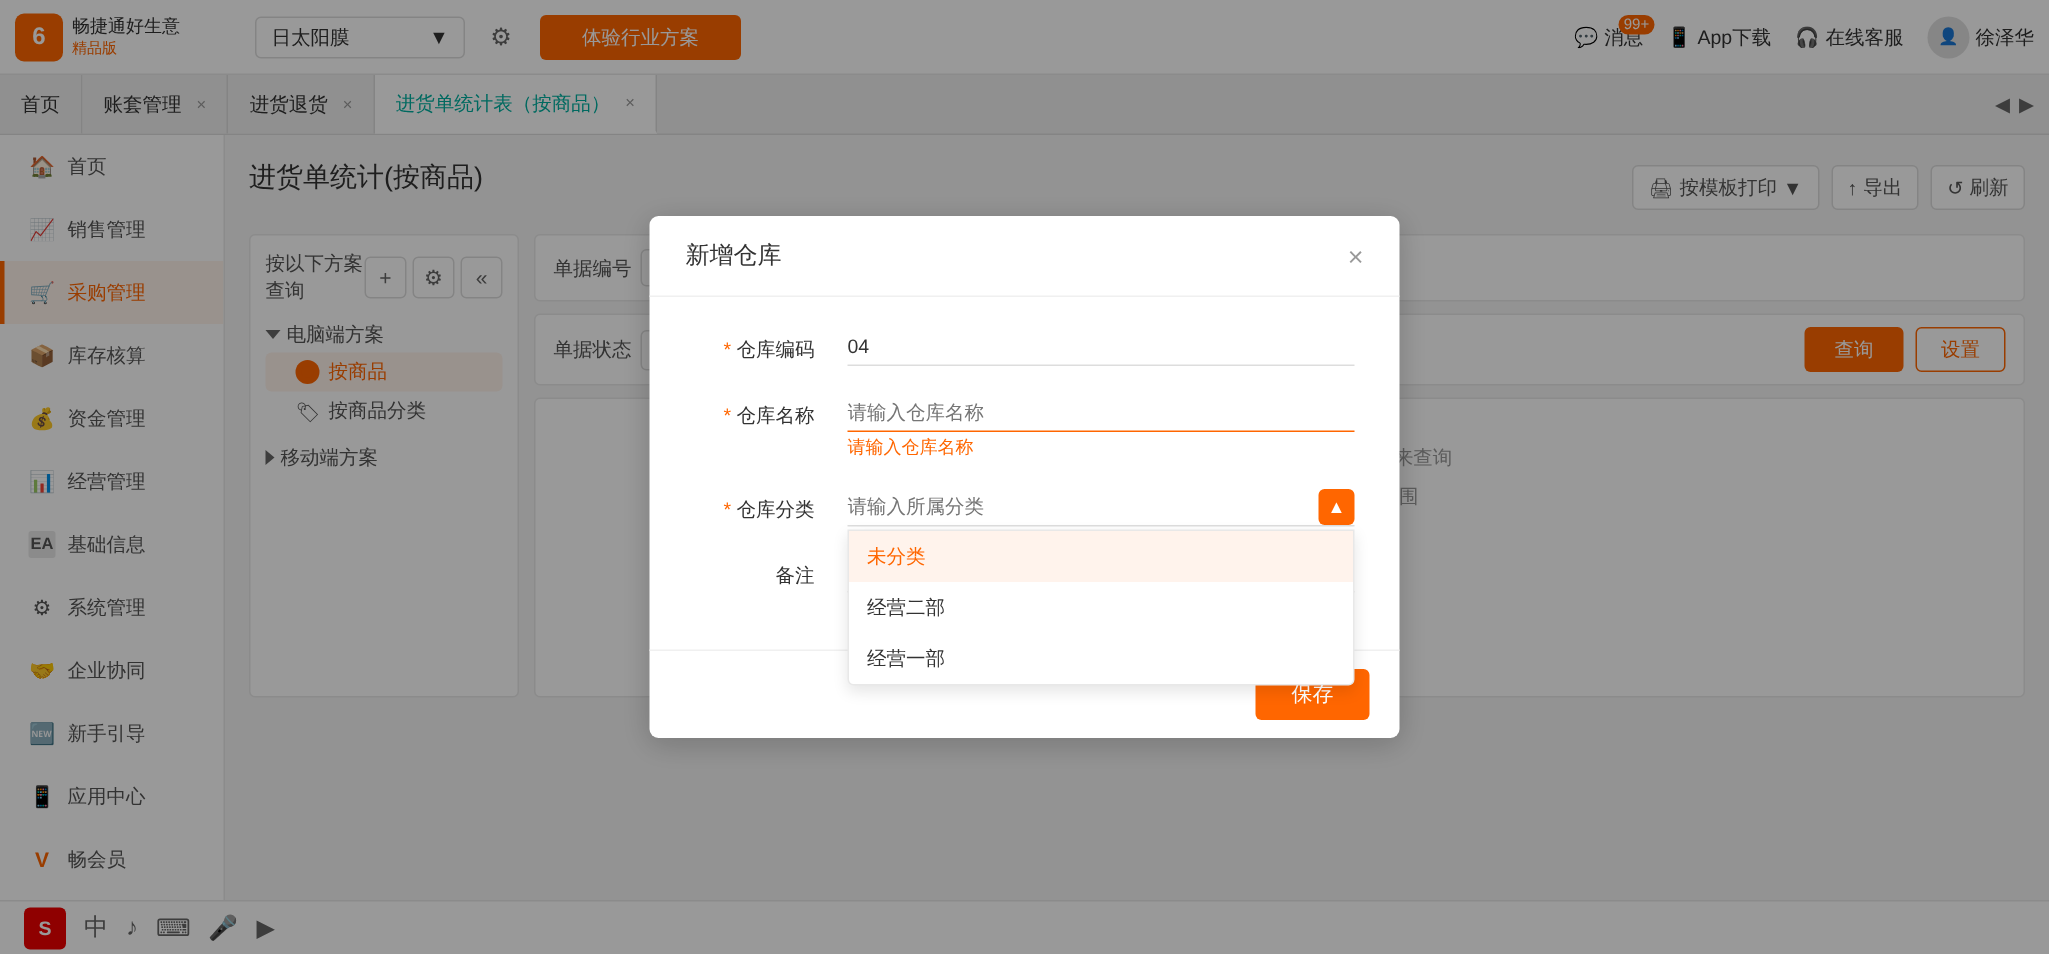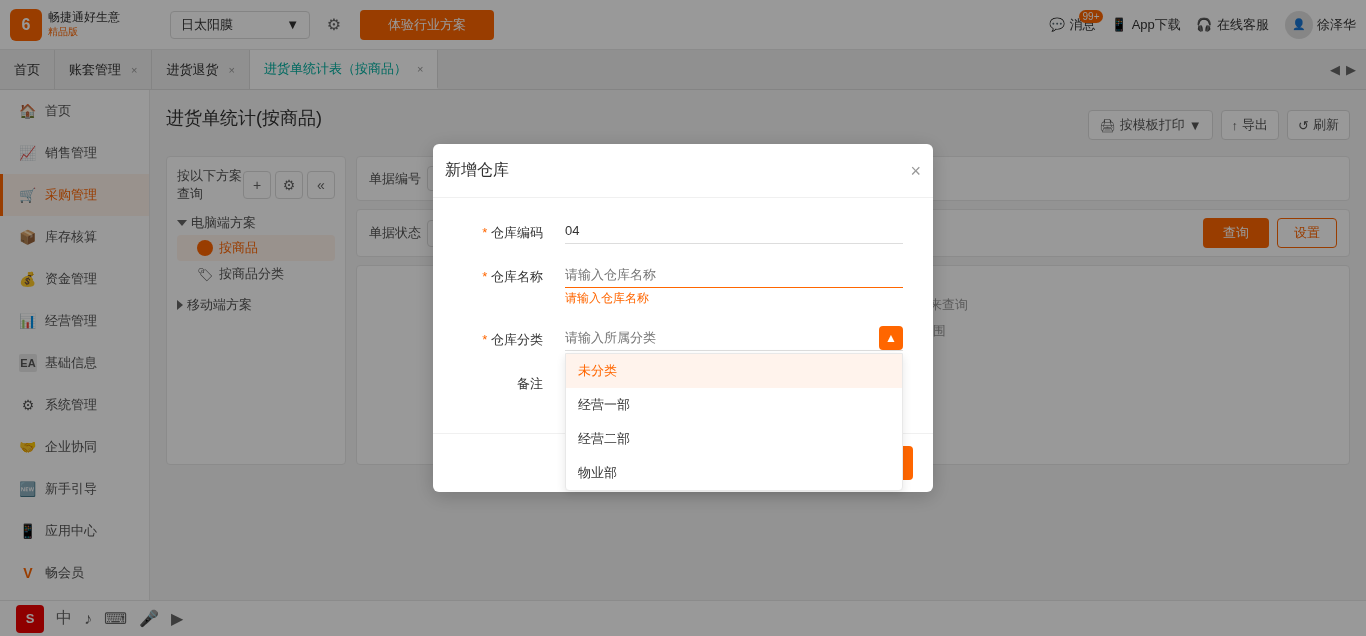--- a/index.html
+++ b/index.html
@@ -385,21 +385,21 @@
     .modal {
       background: #fff;
       border-radius: 6px;
       width: 500px;
       min-height: 320px;
       box-shadow: 0 4px 20px rgba(0,0,0,0.2);
       position: relative;
       padding: 0;
     }
     .modal-header {
-      padding: 16px 12px;
+      padding: 16px 24px;
       border-bottom: 1px solid #f0f0f0;
       display: flex;
       align-items: center;
       justify-content: space-between;
     }
     .modal-title {
       font-size: 16px;
       color: #333;
       font-weight: 500;
     }
@@ -803,23 +803,22 @@
       </div>
 
       <div class="form-row">
         <span class="form-label required">仓库分类</span>
         <div class="form-control-wrap dropdown-wrap">
           <input class="dropdown-input" placeholder="请输入所属分类" style="">
           <div class="dropdown-arrow">▲</div>
           
           <div class="dropdown-list">
             <div class="dropdown-item selected">未分类</div>
+            <div class="dropdown-item">经营二部</div>
             <div class="dropdown-item">经营一部</div>
-            <div class="dropdown-item">经营二部</div>
-            <div class="dropdown-item">物业部</div>
           </div>
         </div>
       </div>
 
       <div class="form-row">
         <span class="form-label">备注</span>
         <div class="form-control-wrap">
           <input class="form-input" placeholder="" style="">
         </div>
       </div>

